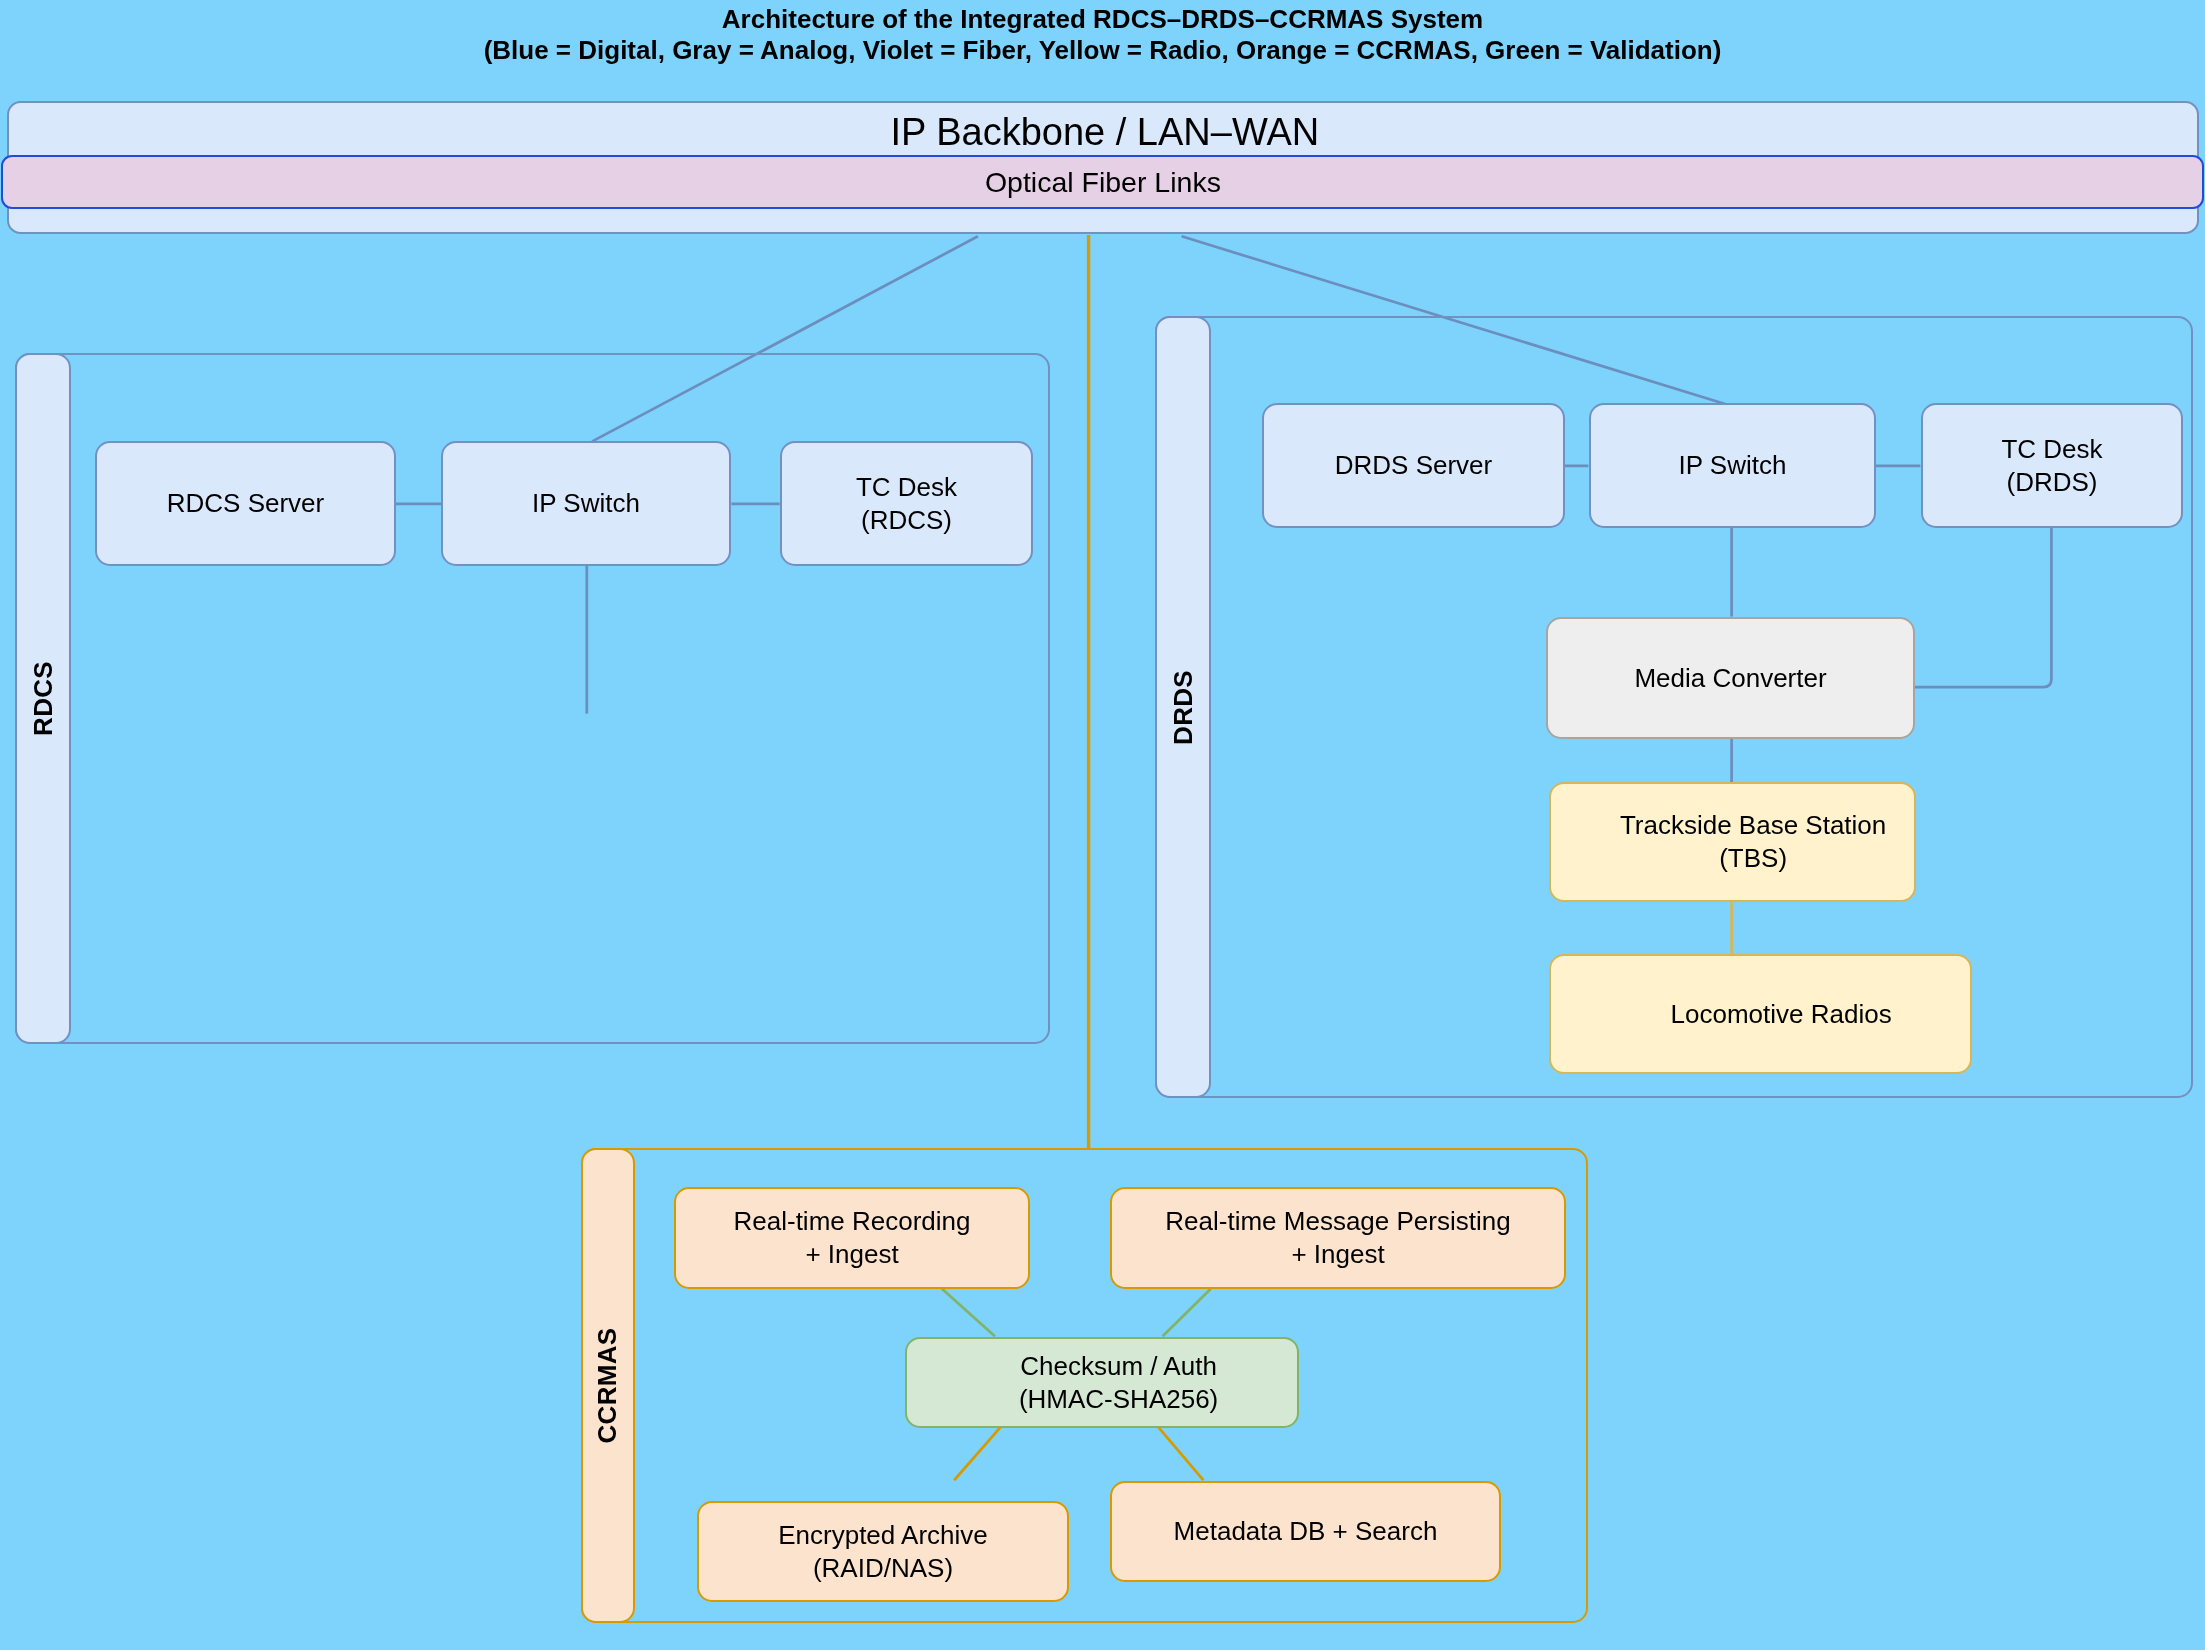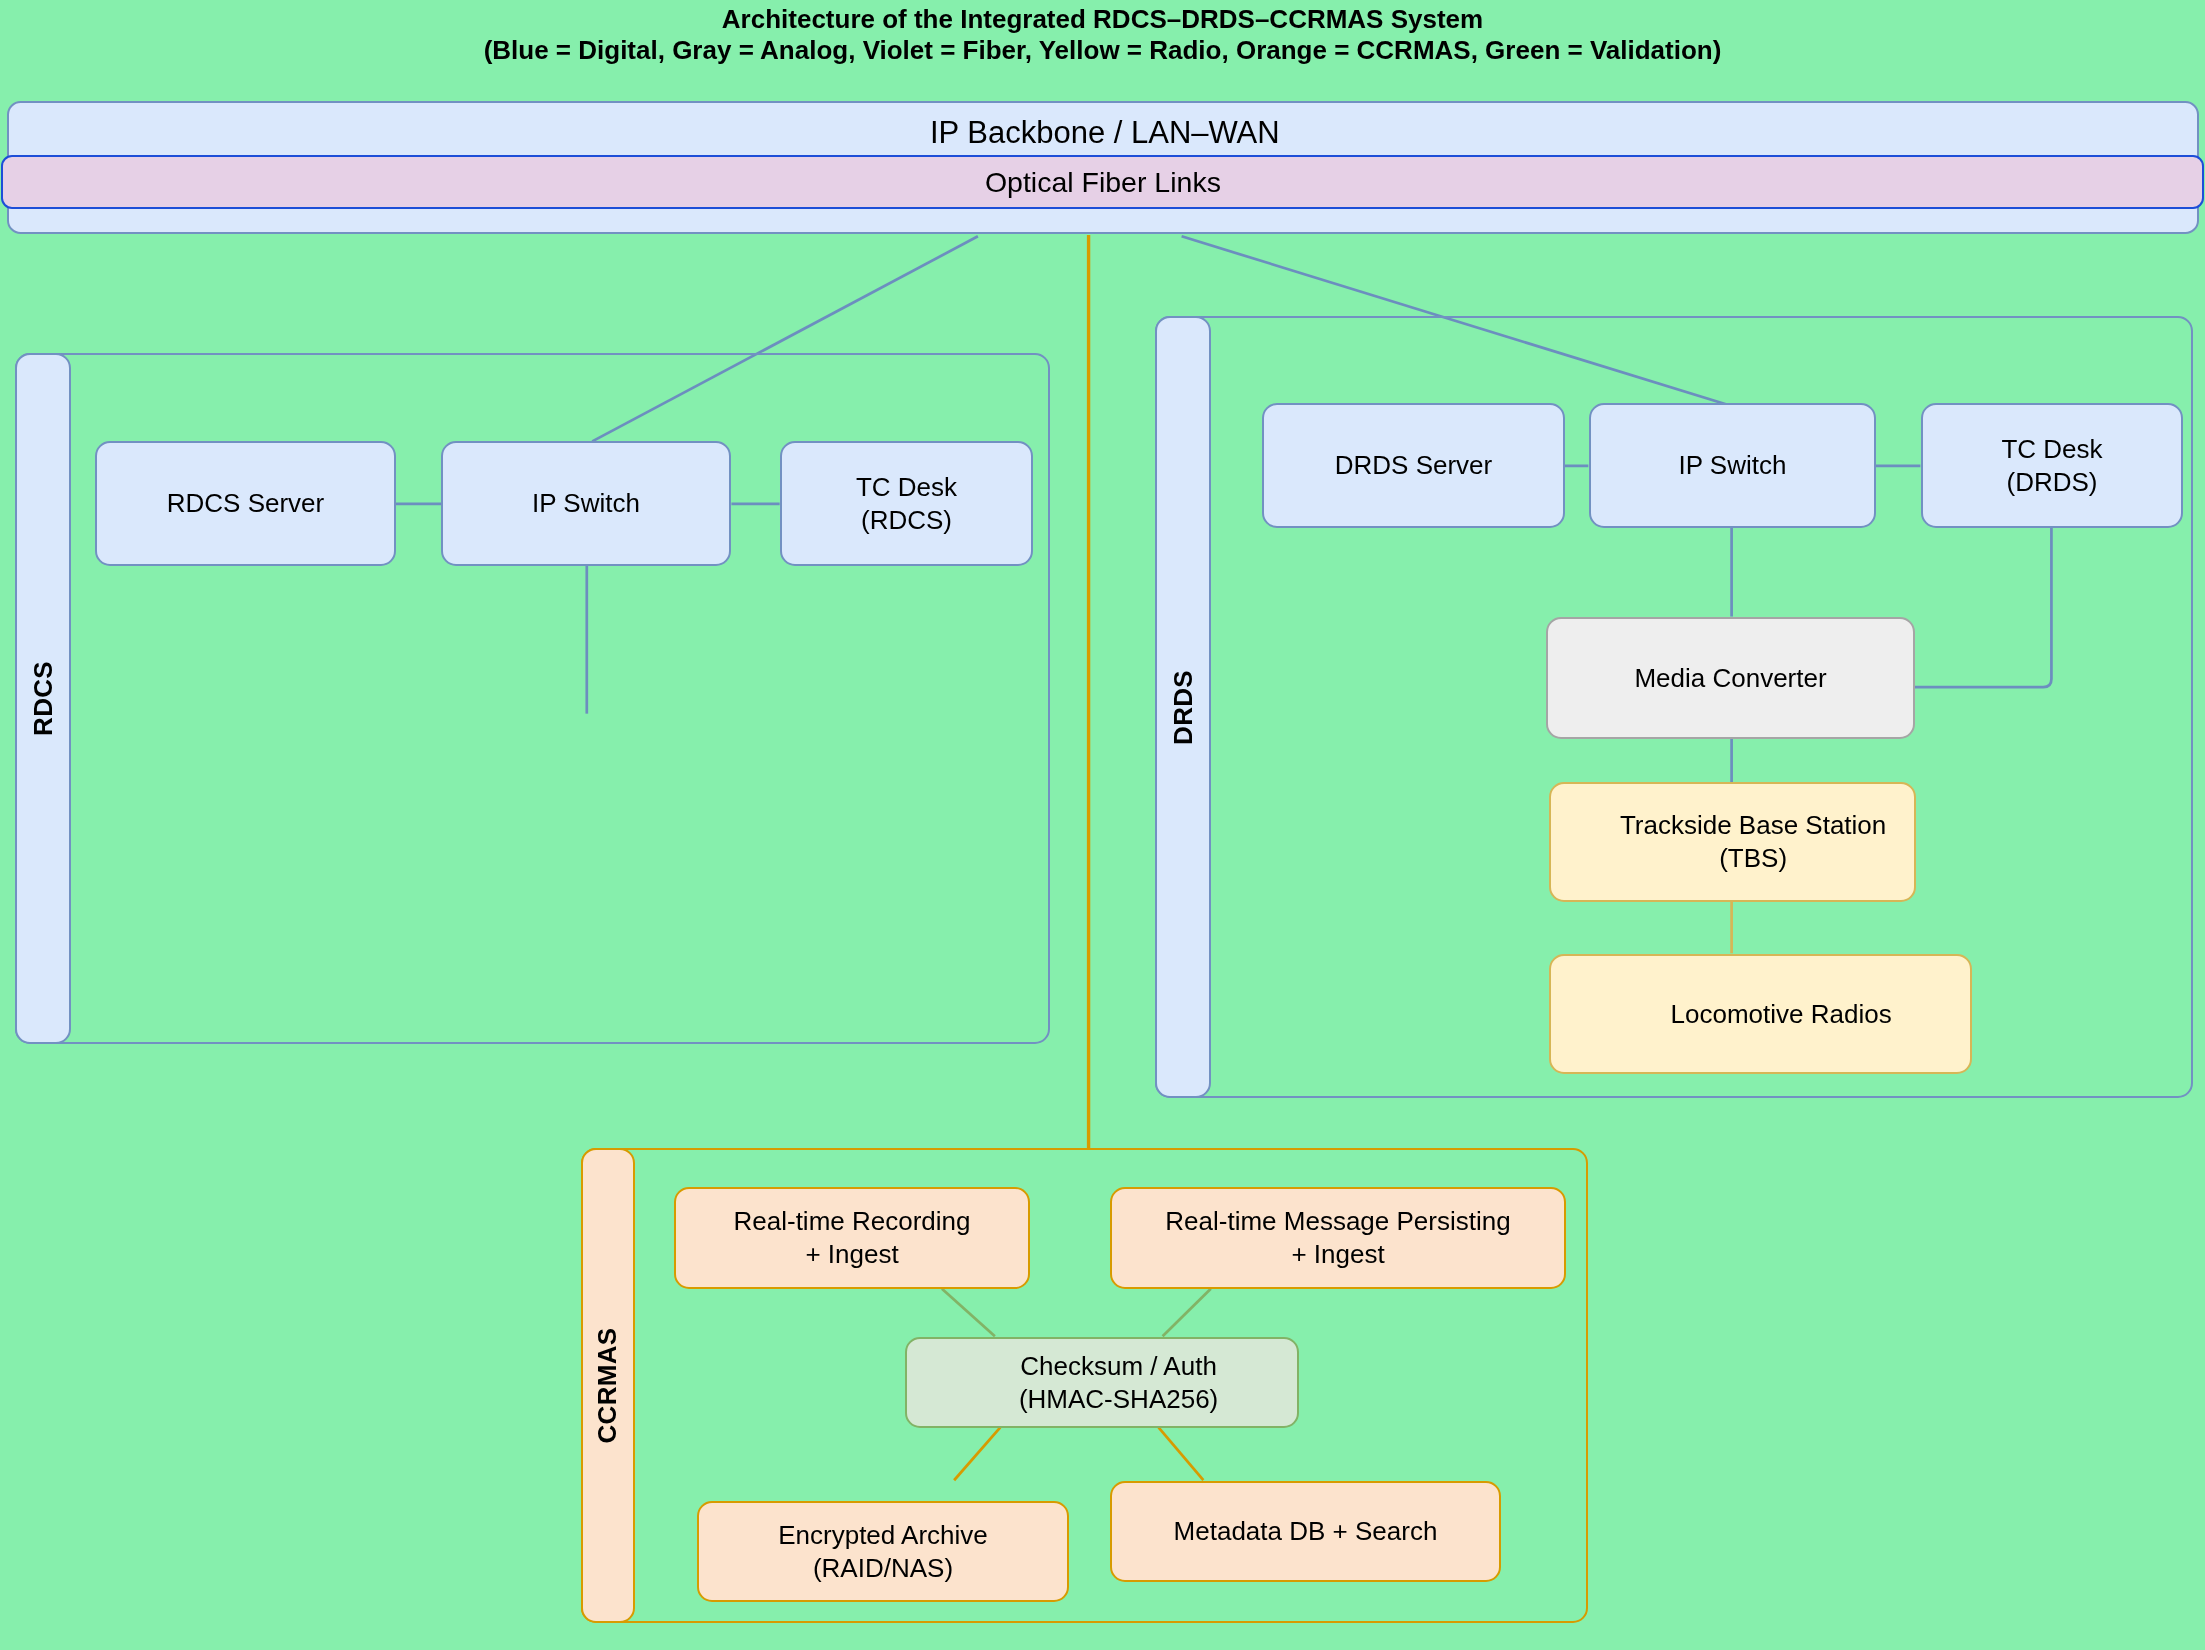--- a/index.html
+++ b/index.html
@@ -9,21 +9,21 @@
   }
   body {
     font-family: "Liberation Sans", sans-serif;
     -webkit-font-smoothing: antialiased;
   }
   #canvas {
     position: relative;
     width: 2205px;
     height: 1650px;
     overflow: hidden;
-    background: #86efac;
+    background: #7dd3fc;
     text-decoration: underline;
   }
 
   
   #title-block {
     position: absolute;
     left: 0;
     top: 4.1px;
     width: 2205px;
     text-align: center;
@@ -103,21 +103,21 @@
     background: #dae8fc;
     border: 2px solid #7291c2;
     border-radius: 13.6px;
   }
   #backbone-label {
     position: absolute;
     left: 0;
     top: 12.2px;
     width: 2192px;
     text-align: center;
-    font-size: 31px;
+    font-size: 38px;
     line-height: 35px;
     color: #000000;
   }
   #fiber-bar {
     position: absolute;
     left: 1.4px;
     top: 155px;
     width: 2203px;
     height: 54px;
     box-sizing: border-box;

